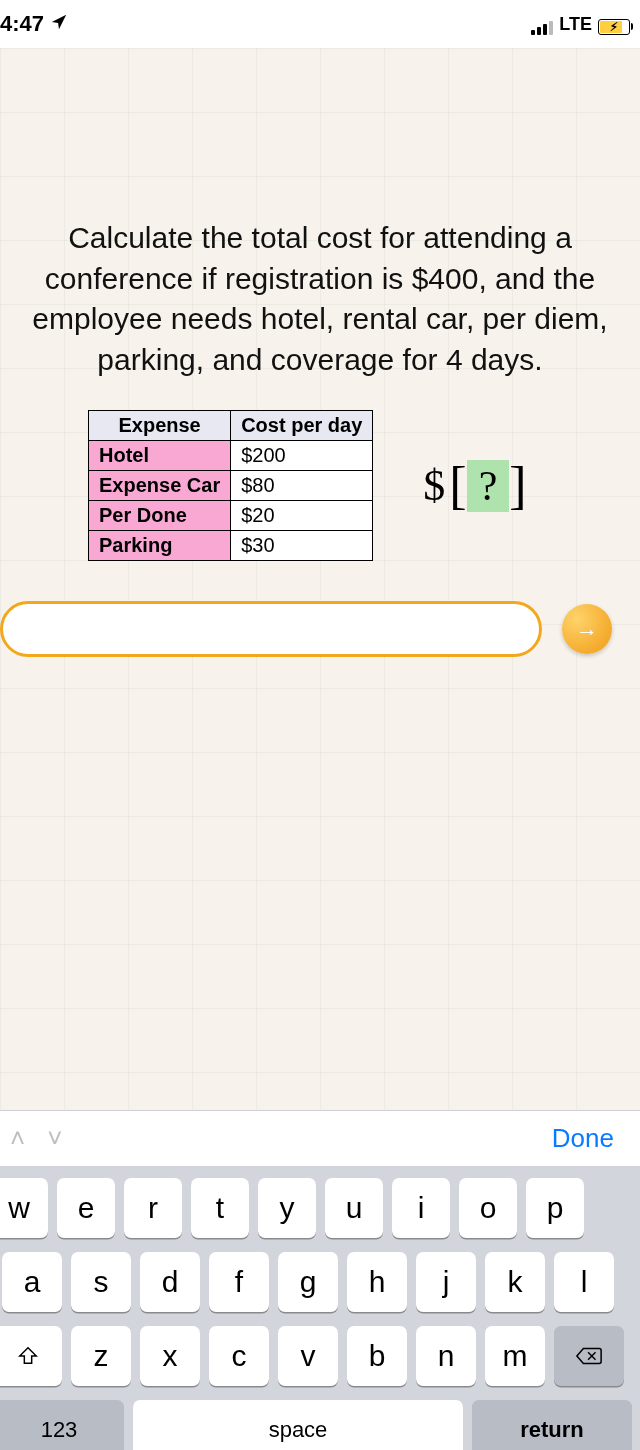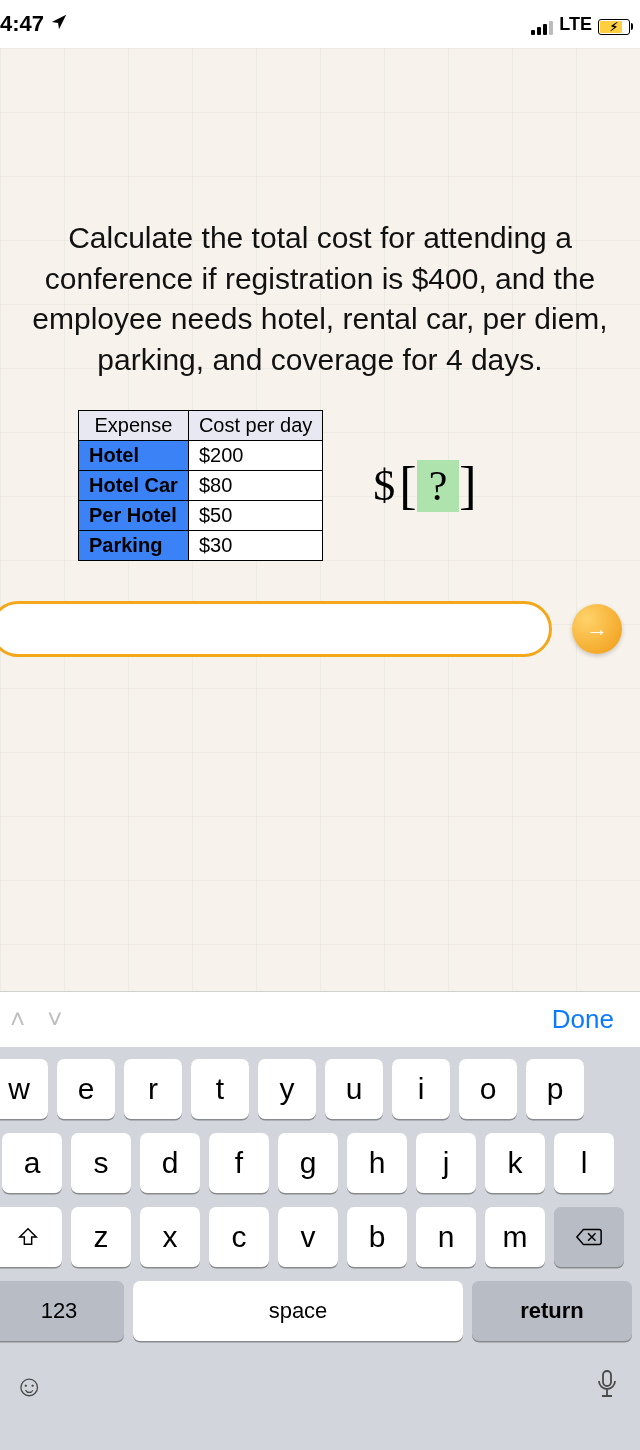--- a/index.html
+++ b/index.html
@@ -24,39 +24,39 @@
     .status-left { display: flex; align-items: center; gap: 6px; }
     .status-right { display: flex; align-items: flex-end; gap: 6px; font-size: 18px; font-weight: 600; }
     .sig-bars { display: inline-flex; align-items: flex-end; gap: 2px; height: 14px; }
     .sig-bars span { width: 4px; background: #000; display: inline-block; border-radius:1px;}
     .content {
       background: #f7f3ec;
       background-image:
         linear-gradient(to right, rgba(0,0,0,0.04) 1px, transparent 1px),
         linear-gradient(to bottom, rgba(0,0,0,0.04) 1px, transparent 1px);
       background-size: 64px 64px;
-      height: 943px;
-      padding: 0 10px;
+      height: 1062px;
+      padding: 0 20px;
     }
     .prompt-text {
       text-align: center;
       font-size: 30px;
       color: #111;
       padding: 170px 12px 30px 12px;
       line-height: 1.35;
     }
     .midrow { display:flex; align-items:center; gap:50px; padding-left:68px; }
     table.expense {
       border-collapse: collapse;
       background: #fff;
       font-size: 20px;
     }
     table.expense th, table.expense td { border: 1px solid #000; padding: 3px 10px; }
-    table.expense th { background: #e8e8f2; font-weight: 400; }
-    table.expense td.label { background:#3b82f6; font-weight:600; text-align:left; }
+    table.expense th { background: #e8e8f2; font-weight: 700; }
+    table.expense td.label { background:#f9a8d4; font-weight:600; text-align:left; }
     table.expense td.cost { }
     .answer-box {
       display:flex; align-items:center; font-family: "Times New Roman", serif;
       font-size: 44px;
     }
     .answer-box .dollar { margin-right:4px; }
     .answer-box .bracket { font-size:52px; }
     .answer-box .qmark { background:#aee3ae; padding: 2px 12px; font-size:42px; }
     .input-row {
       display:flex; align-items:center; gap:20px;
@@ -158,26 +158,26 @@
       <tbody>
           <tr>
         <th>Expense</th>
         <th>Cost per day</th>
       </tr>
       <tr>
             <td class="label">Hotel</td>
             <td class="cost">$200</td>
           </tr>
       <tr>
-            <td class="label">Hotel Car</td>
+            <td class="label">Expense Car</td>
             <td class="cost">$80</td>
           </tr>
       <tr>
-            <td class="label">Per Hotel</td>
-            <td class="cost">$50</td>
+            <td class="label">Per Done</td>
+            <td class="cost">$20</td>
           </tr>
       <tr>
             <td class="label">Parking</td>
             <td class="cost">$30</td>
           </tr>
     </tbody>
       </table>
 
     <div class="answer-box">
       <span class="dollar">$</span>

